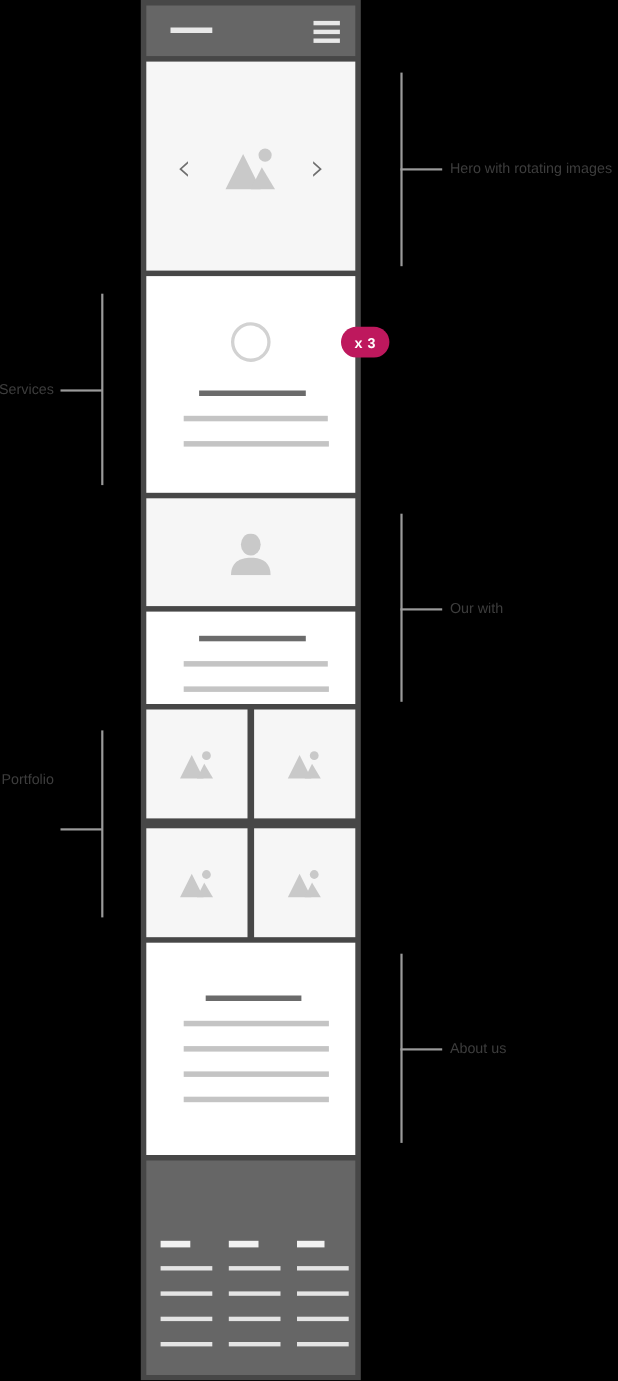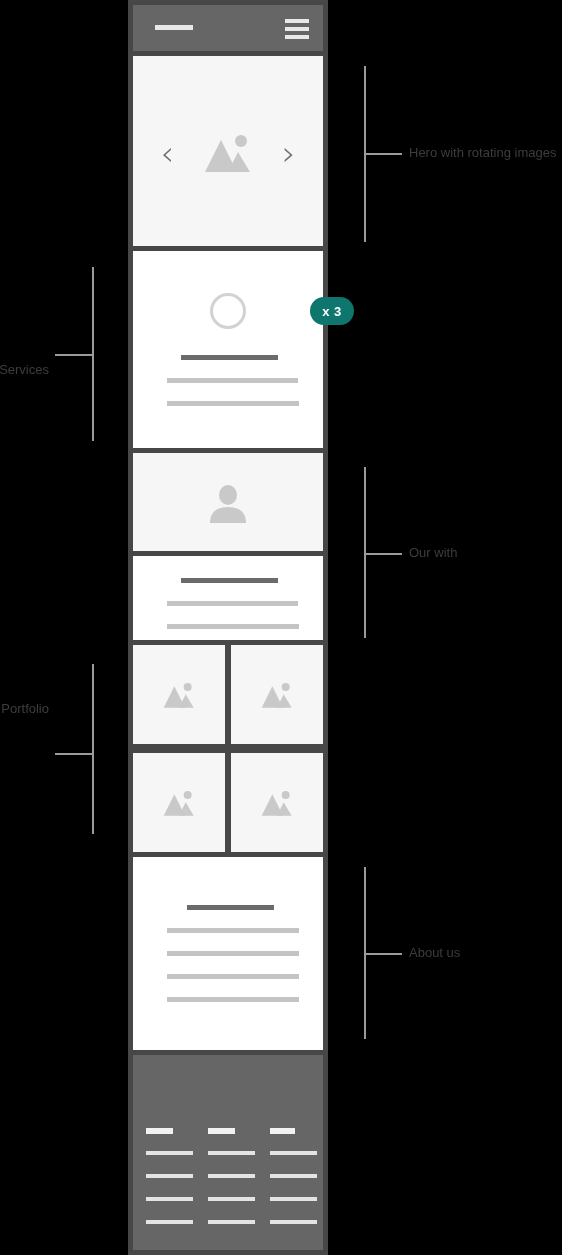--- a/index.html
+++ b/index.html
@@ -127,21 +127,21 @@
   #svc-t2 { left: 34px; top: 150px; width: 132px; }
 
   
   #badge {
     position: absolute;
     left: 310px;
     top: 297px;
     width: 44px;
     height: 28px;
     border-radius: 14px;
-    background: #0f766e;
+    background: #be185d;
     color: #ffffff;
     font-size: 13px;
     font-weight: bold;
     display: flex;
     align-items: center;
     justify-content: center;
     letter-spacing: 0.5px;
   }
 
   
@@ -380,21 +380,21 @@
   </div>
 
   <div id="badge">x 3</div>
 
   <div class="ann-spine" style="left:364px; top:66px; height:176px;"></div>
   <div class="ann-tick" style="left:364px; top:153px; width:38px;"></div>
   <div class="ann-label right" style="left:409px; top:146px;">Hero with rotating images</div>
 
   <div class="ann-spine" style="left:92px; top:267px; height:174px;"></div>
   <div class="ann-tick" style="left:55px; top:354px; width:38px;"></div>
-  <div class="ann-label left" style="right:513px; top:363px;">Services</div>
+  <div class="ann-label left" style="right:513px; top:347px;">Services</div>
 
   <div class="ann-spine" style="left:364px; top:467px; height:171px;"></div>
   <div class="ann-tick" style="left:364px; top:553px; width:38px;"></div>
   <div class="ann-label right" style="left:409px; top:546px;">Our with</div>
 
   <div class="ann-spine" style="left:92px; top:664px; height:170px;"></div>
   <div class="ann-tick" style="left:55px; top:753px; width:38px;"></div>
   <div class="ann-label left" style="right:513px; top:702px;">Portfolio</div>
 
   <div class="ann-spine" style="left:364px; top:867px; height:172px;"></div>

